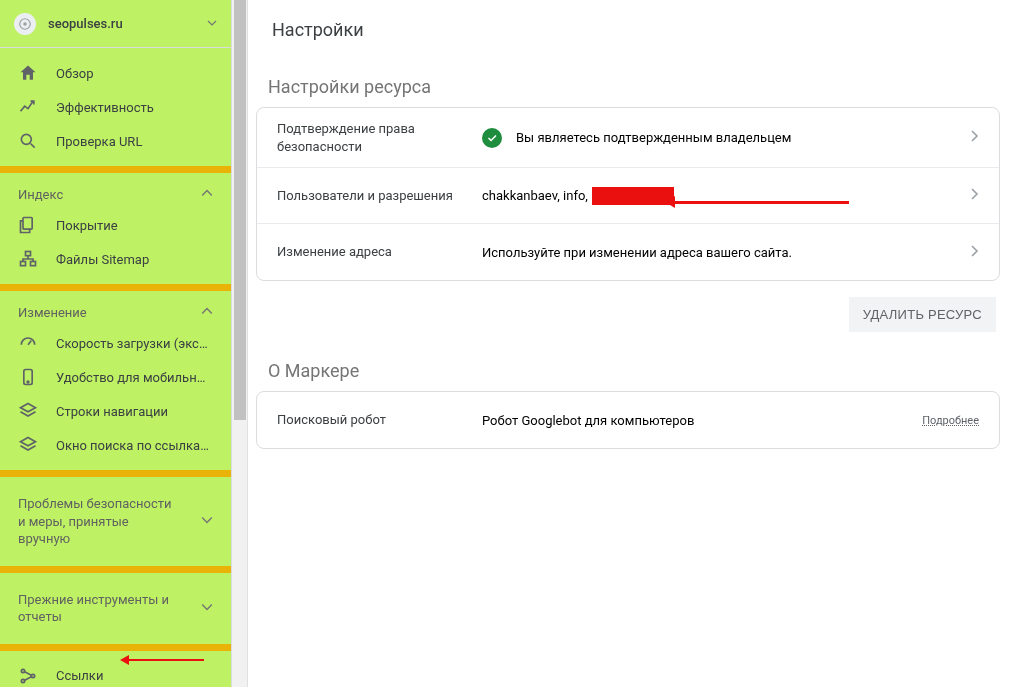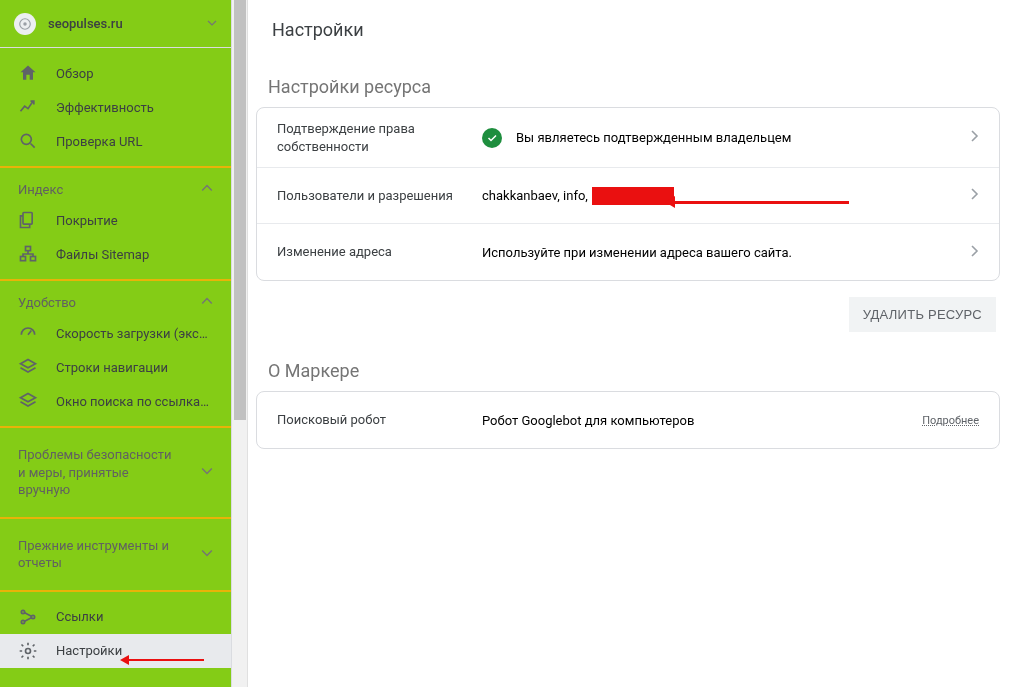--- a/index.html
+++ b/index.html
@@ -1,27 +1,27 @@
 <!DOCTYPE html>
 <html><head>
 <meta charset="utf-8">
 <style>
   * { box-sizing: border-box; margin: 0; padding: 0; }
   body { font-family: Roboto, Arial, sans-serif; font-size: 13px; color: #5f6368; background: #fff; width: 1024px; height: 687px; overflow: hidden; }
   .app { display: flex; height: 687px; }
 
   
-  .sidebar { width: 232px; border-right: 1px solid #dadce0; display: flex; flex-direction: column; background: #84cc16; }
+  .sidebar { width: 232px; border-right: 1px solid #dadce0; display: flex; flex-direction: column; background: #bef264; }
   .sidebar-scroll { overflow-y: auto; flex: 1; }
   .property-selector { display: flex; align-items: center; height: 48px; padding: 0 14px; border-bottom: 1px solid #dadce0; cursor: pointer; }
   .property-logo { width: 22px; height: 22px; border-radius: 50%; background:#eceff1; display:flex; align-items:center; justify-content:center; margin-right:12px; }
   .property-logo svg { width:14px; height:14px; }
   .property-name { flex:1; color:#3c4043; font-size:13px; font-weight:500; }
   .dropdown-caret { color:#9aa0a6; }
-  .nav-group { padding: 8px 0; border-bottom: 2px solid #eab308; }
+  .nav-group { padding: 8px 0; border-bottom: 7px solid #eab308; }
   .nav-group:last-of-type{border-bottom:none;}
   .nav-heading { display:flex; align-items:center; justify-content:space-between; padding: 6px 18px 6px 18px; color:#616161; font-size:13px; cursor:pointer;}
   .nav-heading .chev { color:#757575; }
   .nav-item { display:flex; align-items:center; height:34px; padding: 0 18px; color:#3c4043; font-size:13px; cursor:pointer; white-space:nowrap; overflow:hidden; text-overflow:ellipsis; position:relative;}
   .nav-item.active { background:#e8eaed; }
   .nav-icon { width:24px; display:flex; align-items:center; justify-content:flex-start; margin-right:14px; color:#5f6368;}
   .nav-icon svg { width:20px; height:20px; }
   .nav-label{flex:1; overflow:hidden; text-overflow:ellipsis;}
 
   
@@ -134,33 +134,42 @@
                 <rect x="15" y="15" width="6" height="5"></rect>
                 <path d="M12 8v4M12 12H6v3M12 12h6v3"></path>
               </svg>
             </span>
           <span class="nav-label">Файлы Sitemap</span>
         </div>
       </div>
 
       <div class="nav-group">
         <div class="nav-heading">
-          <span>Удобство</span>
+          <span>Изменение</span>
           <span class="chev"><svg width="12" height="12" viewBox="0 0 10 10">
                 <path d="M1 7l4-4 4 4" fill="none" stroke="#757575" stroke-width="1.2"></path>
               </svg></span>
         </div>
         <div class="nav-item">
           <span class="nav-icon">
               <svg viewBox="0 0 24 24" fill="none" stroke="#5f6368" stroke-width="2">
                 <path d="M4 14a8 8 0 1116 0"></path>
                 <path d="M12 14l4-5"></path>
               </svg>
             </span>
           <span class="nav-label">Скорость загрузки (экспер…</span>
+        </div>
+        <div class="nav-item">
+          <span class="nav-icon">
+              <svg viewBox="0 0 24 24" fill="none" stroke="#5f6368" stroke-width="2">
+                <rect x="7" y="3" width="10" height="18" rx="2"></rect>
+                <circle cx="12" cy="18" r="1" fill="#5f6368"></circle>
+              </svg>
+            </span>
+          <span class="nav-label">Удобство для мобильных</span>
         </div>
         <div class="nav-item">
           <span class="nav-icon">
               <svg viewBox="0 0 24 24" fill="none" stroke="#5f6368" stroke-width="2">
                 <path d="M12 3l9 5-9 5-9-5z"></path>
                 <path d="M3 13l9 5 9-5"></path>
               </svg>
             </span>
           <span class="nav-label">Строки навигации</span>
         </div>
@@ -227,21 +236,21 @@
     <div class="main-header">
       <h1 class="page-title">Настройки</h1>
     </div>
 
     <div class="content">
       <div class="section-label">Настройки ресурса</div>
 
       <div class="card">
 
         <div class="row">
-          <div class="row-left">Подтверждение права собственности</div>
+          <div class="row-left">Подтверждение права безопасности</div>
           <div class="row-mid">
             <span class="ok-badge">
               <svg viewBox="0 0 24 24" fill="none" stroke="#fff" stroke-width="3">
                   <path d="M5 12l5 5L20 7"></path>
                 </svg>
             </span>
             <span>Вы являетесь подтвержденным владельцем</span>
           </div>
           <span class="row-chevron"><svg width="10" height="14" viewBox="0 0 10 14">
                 <path d="M3 2l5 5-5 5" fill="none" stroke="#9aa0a6" stroke-width="1.6"></path>

